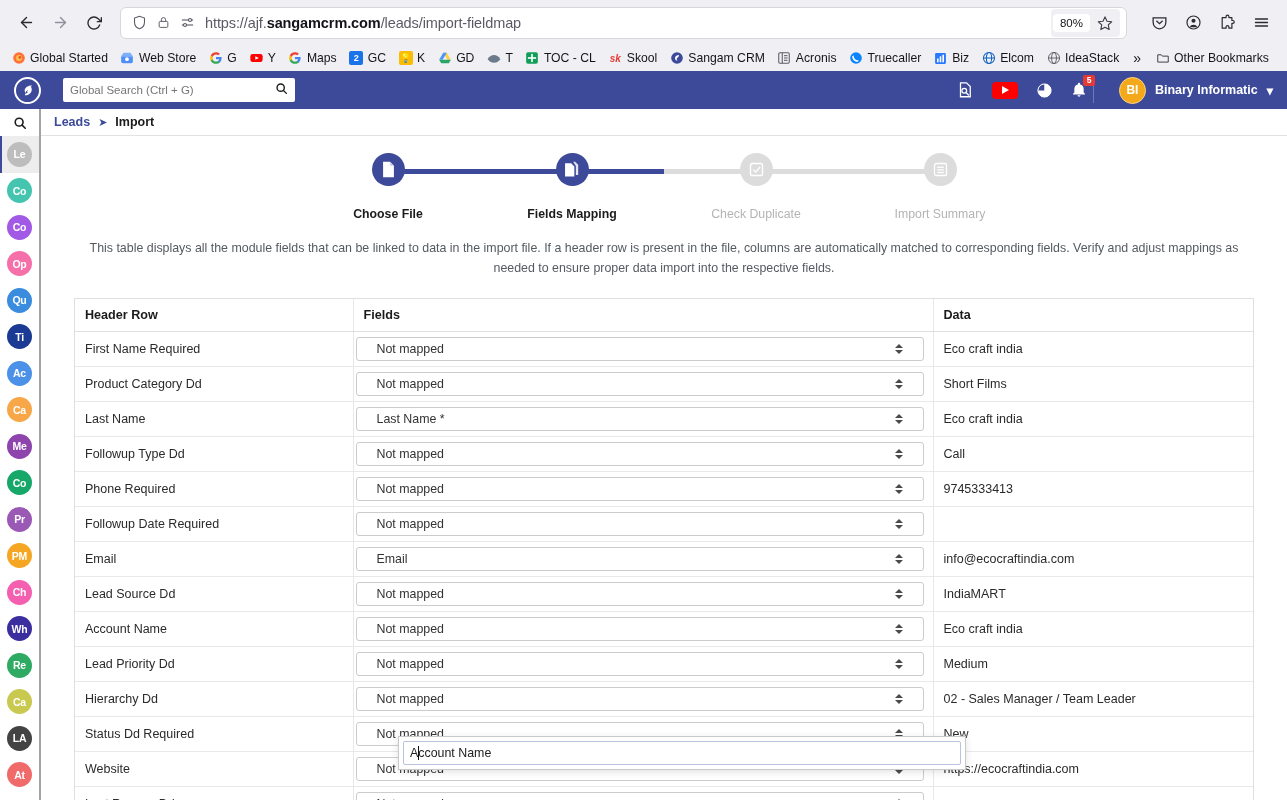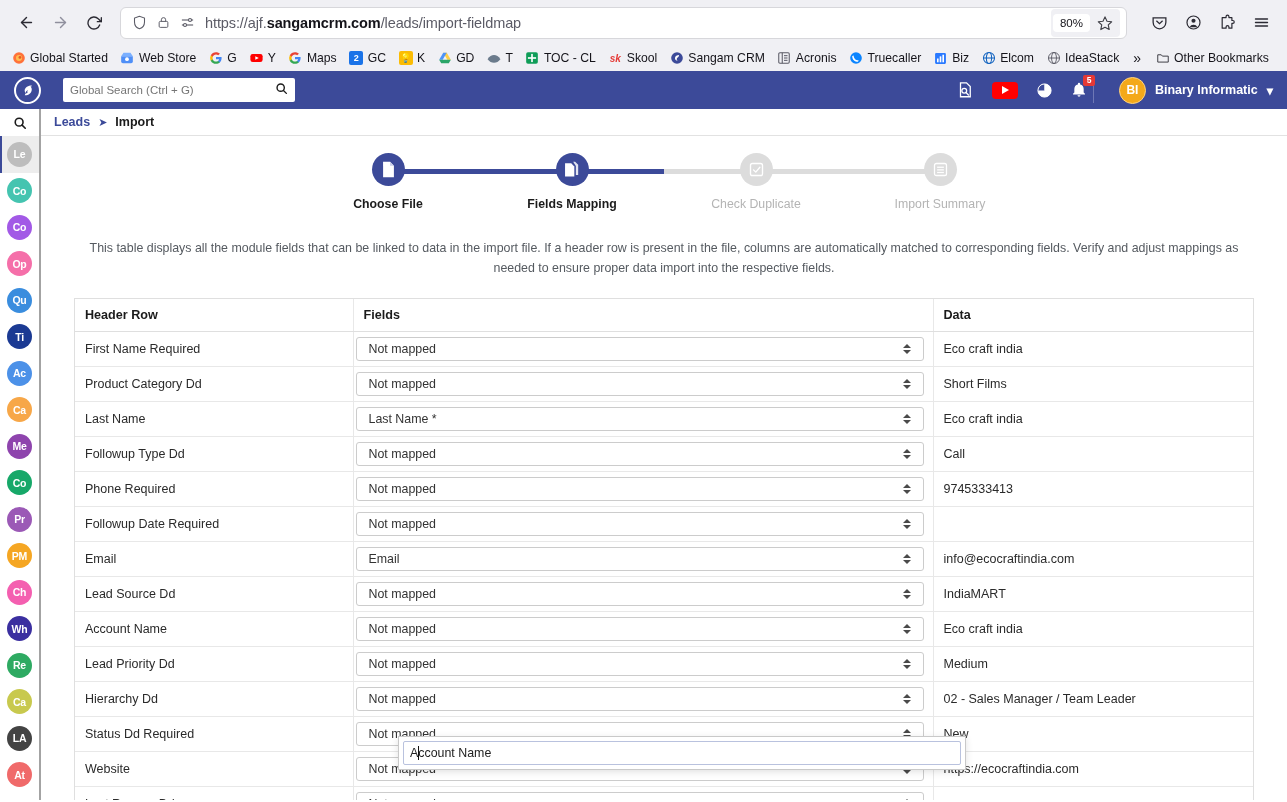--- a/index.html
+++ b/index.html
@@ -141,30 +141,30 @@
   .stepper {
     margin: 17px auto 0; width: 690px; position: relative;
     display: flex; justify-content: space-between;
   }
   .step { width: 138px; display: flex; flex-direction: column; align-items: center; position: relative; z-index: 2; }
   .step-circle {
     width: 33px; height: 33px; border-radius: 50%;
     display: flex; align-items: center; justify-content: center; background: #3c4a99;
   }
   .step.inactive .step-circle { background: #dcdcdc; }
-  .step-label { margin-top: 11px; font-size: 12.3px; font-weight: bold; color: #1b1b1b; white-space: nowrap; }
+  .step-label { margin-top: 21px; font-size: 12.3px; font-weight: bold; color: #1b1b1b; white-space: nowrap; }
   .step.inactive .step-label { color: #b4b4b4; font-weight: normal; }
   .stepline {
     position: absolute; top: 16px; height: 5px; left: 69px; right: 69px; z-index: 1; display: flex;
   }
   .stepline-seg { flex: 1; background: #3c4a99; }
   .stepline-seg.off { background: #dcdcdc; }
 
   .desc {
-    margin: 27px auto 0; width: 1155px; text-align: center;
+    margin: 17px auto 0; width: 1155px; text-align: center;
     font-size: 12.4px; line-height: 1.62; color: #555a60;
   }
 
   
   .tablewrap { margin: 20px 33px 0 33px; border: 1px solid #dfdfdf; border-bottom: none; }
   table { width: 100%; border-collapse: collapse; table-layout: fixed; }
   th {
     text-align: left; font-size: 12.6px; font-weight: bold; color: #1b1b1b;
     padding: 9px 10px; border-bottom: 1px solid #dfdfdf; background: #fff;
   }
@@ -173,21 +173,21 @@
     border-bottom: 1px solid #e8e8e8; vertical-align: middle; height: 33.5px;
   }
   .col-header { width: 278px; border-right: 1px solid #e8e8e8; }
   .col-fields { width: 580px; border-right: 1px solid #e8e8e8; }
   .col-data { width: auto; }
   td.cell-fields { padding: 5px 2px 5px 2px; position: relative; }
 
   .fakeselect {
     width: 568px; height: 24px; border: 1px solid #ccc; border-radius: 3px;
     background: #fff; display: flex; align-items: center;
-    padding: 0 12px; font-size: 12.4px; color: #333;
+    padding: 0 20px; font-size: 12.4px; color: #333;
   }
   .fakeselect .sel-val { flex: 1; white-space: nowrap; overflow: hidden; }
   .sel-arrows { display: flex; flex-direction: column; gap: 2px; color: #555; }
   .ar-up { width: 0; height: 0; border-left: 4px solid transparent; border-right: 4px solid transparent; border-bottom: 4px solid #4a4a4a; }
   .ar-dn { width: 0; height: 0; border-left: 4px solid transparent; border-right: 4px solid transparent; border-top: 4px solid #4a4a4a; }
 
   
   .dropdown-pop {
     position: absolute; left: 357px; top: 600px; width: 568px; z-index: 40;
     background: #fff; border: 1px solid #c9c9c9; box-shadow: 0 2px 7px rgba(0,0,0,0.12);

